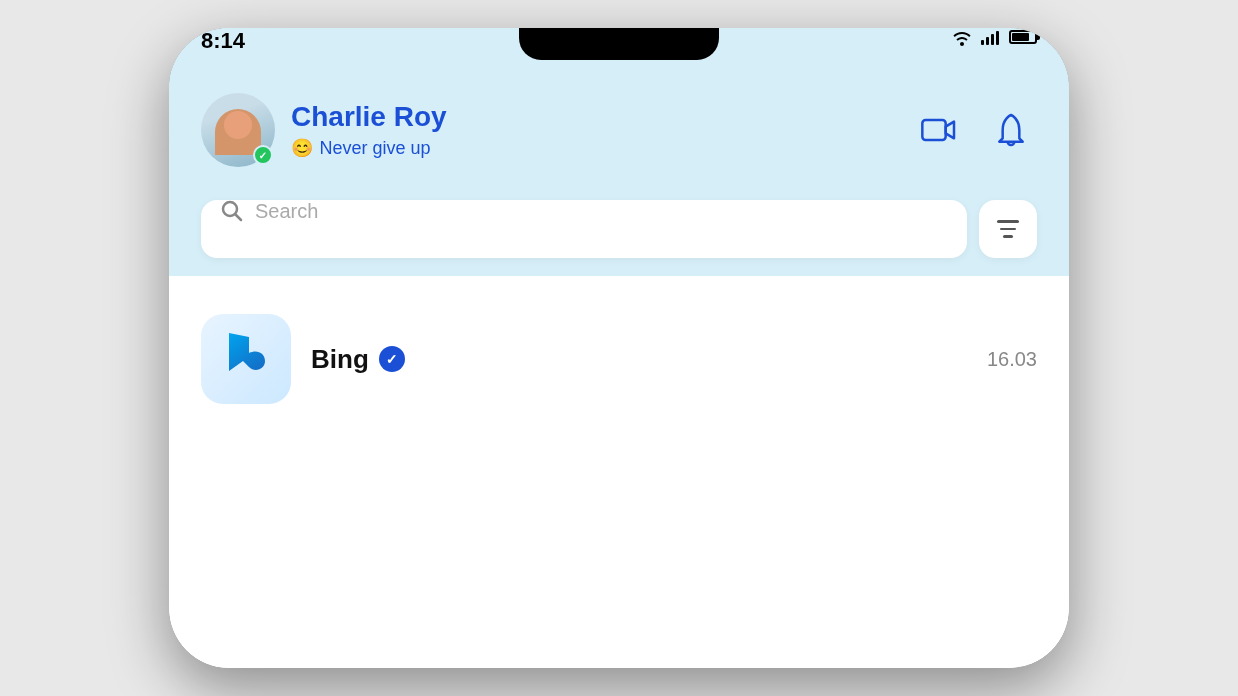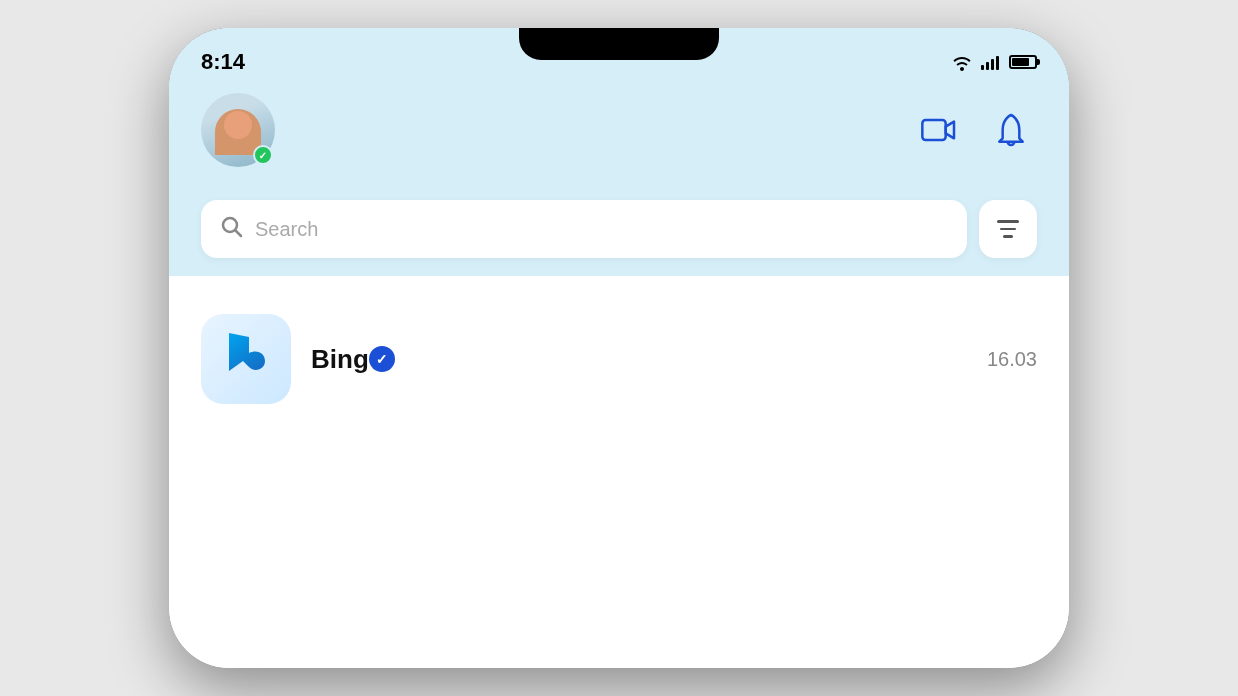--- a/index.html
+++ b/index.html
@@ -45,27 +45,27 @@
       width: 200px;
       height: 32px;
       background: #000;
       border-radius: 0 0 22px 22px;
       z-index: 100;
     }
 
     
     .status-bar {
       position: absolute;
-      top: 12px;
+      top: 0;
       left: 0;
       right: 0;
       height: 52px;
       background: #d6eef8;
       display: flex;
-      align-items: center;
+      align-items: flex-start;
       padding: 0 32px 8px;
       z-index: 50;
     }
 
     .status-time {
       font-size: 22px;
       font-weight: 600;
       color: #000;
       flex: 1;
     }
@@ -263,21 +263,20 @@
       display: flex;
       gap: 12px;
     }
 
     .search-bar {
       flex: 1;
       background: #fff;
       border-radius: 16px;
       height: 58px;
       display: flex;
-      align-items: center;
       padding: 0 20px;
       gap: 12px;
       box-shadow: 0 2px 8px rgba(0,0,0,0.05);
     }
 
     .search-icon {
       color: #888;
       font-size: 20px;
     }
 
@@ -339,20 +338,21 @@
       display: flex;
       align-items: center;
       justify-content: center;
       flex-shrink: 0;
     }
 
     .chat-info {
       flex: 1;
       display: flex;
       align-items: center;
+      gap: 10px;
     }
 
     .chat-name {
       font-size: 26px;
       font-weight: 600;
       color: #111;
     }
 
     .verified-badge {
       width: 26px;
@@ -408,20 +408,27 @@
           <div class="battery-fill"></div>
         </div>
       </div>
     </div>
 
     <div class="profile-section">
       <div class="profile-left">
         <div class="avatar-wrapper">
           <div class="avatar-person"></div>
           <div class="online-badge"></div>
+        </div>
+        <div class="profile-info">
+          <span class="profile-name">Charlie Roy</span>
+          <span class="profile-status">
+            <span class="status-emoji">😊</span>
+            <span>Never give up</span>
+          </span>
         </div>
       </div>
       <div class="profile-actions">
         <div class="action-btn video-icon">
           <svg viewBox="0 0 48 48" fill="none">
             <rect x="4" y="12" width="28" height="24" rx="4" stroke="#1a4fd6" stroke-width="3" fill="none"></rect>
             <path d="M32 20l10-6v20l-10-6V20z" stroke="#1a4fd6" stroke-width="3" fill="none" stroke-linejoin="round"></path>
           </svg>
         </div>
         <div class="action-btn bell-icon">

